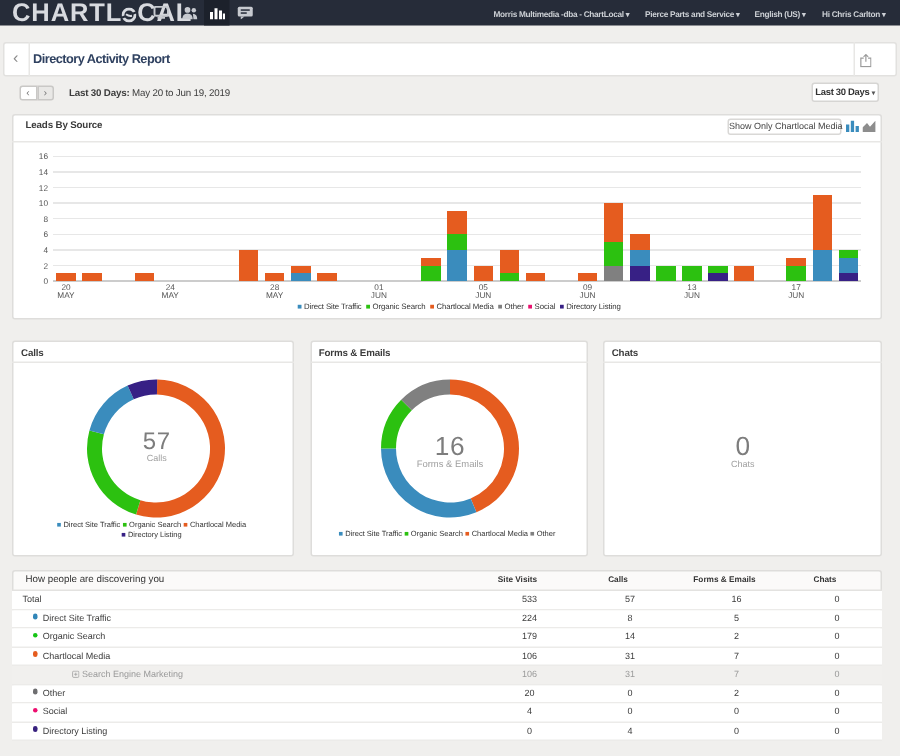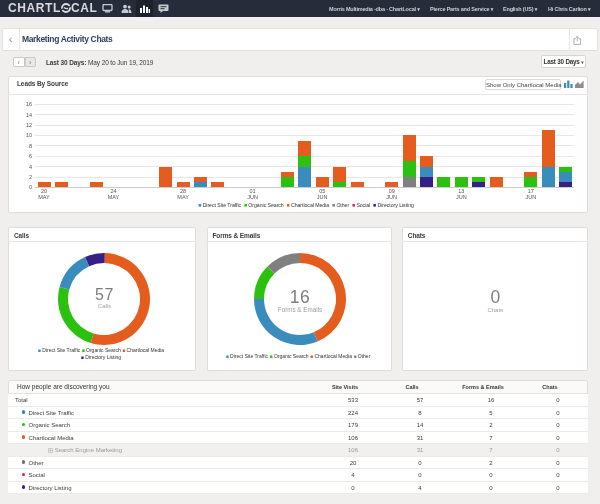--- a/index.html
+++ b/index.html
@@ -5,21 +5,21 @@
 .abs{position:absolute}
 .panel{position:absolute;background:#fff;border:1px solid #dedddb;border-radius:2px}
 .ptitle{position:absolute;font-size:6.5px;color:#3b3b3b;font-weight:bold;letter-spacing:-0.1px}
 .phead{position:absolute;left:0;right:0;border-bottom:1px solid #e8e7e5}
 .hm{top:5.5px;font-size:5.5px;color:#ccd0d5;font-weight:bold;white-space:nowrap;letter-spacing:-0.2px}
 .car{font-size:5px;letter-spacing:0}
 </style></head>
 <body>
 
 <div class="abs" style="left:0;top:0;width:600px;height:17px;background:#262c39"></div>
-<div class="abs" style="left:8px;top:3px;height:11px;color:#d8dadf;font-weight:bold;font-size:12px;letter-spacing:0.6px;line-height:11px">CHARTL<svg width="10" height="10" viewBox="0 0 20 20" style="vertical-align:-1px">
+<div class="abs" style="left:8px;top:3px;height:11px;color:#d8dadf;font-weight:bold;font-size:17px;letter-spacing:0.6px;line-height:11px">CHARTL<svg width="10" height="10" viewBox="0 0 20 20" style="vertical-align:-1px">
       <circle cx="10" cy="10" r="8" fill="none" stroke="#d8dadf" stroke-width="3.8"></circle>
       <path d="M-1 14 L21 6" stroke="#262c39" stroke-width="3" fill="none"></path>
       <path d="M6 9 Q10 12 14 11" stroke="#d8dadf" stroke-width="2.6" fill="none"></path>
     </svg>CAL</div>
 
 <svg class="abs" style="left:102px;top:4px" width="11" height="9" viewBox="0 0 11 9">
     <rect x="1" y="0.5" width="9" height="6" rx="1" fill="none" stroke="#c7cad0" stroke-width="1.3"></rect>
     <rect x="3" y="7.2" width="5" height="1.3" fill="#c7cad0"></rect>
   </svg>
 <svg class="abs" style="left:121px;top:4px" width="11" height="9" viewBox="0 0 11 9">
@@ -42,21 +42,21 @@
     <rect x="2.5" y="4.2" width="4" height="1" fill="#262c39"></rect>
   </svg>
 
 <div class="abs hm" style="left:329px">Morris Multimedia -dba - ChartLocal <span class="car">▾</span></div>
 <div class="abs hm" style="left:430px">Pierce Parts and Service <span class="car">▾</span></div>
 <div class="abs hm" style="left:503px">English (US) <span class="car">▾</span></div>
 <div class="abs hm" style="left:548px">Hi Chris Carlton <span class="car">▾</span></div>
 
 <div class="abs" style="left:2px;top:28px;width:596px;height:23px;background:#fff;border:1px solid #e2e1df;border-radius:2px"></div>
 <div class="abs" style="left:2px;top:28px;width:18px;height:23px;border-right:1px solid #e8e7e5;color:#8a8a8a;font-size:11px;text-align:center;line-height:22px">‹</div>
-<div class="abs" style="left:22px;top:28px;height:23px;line-height:23px;font-size:8.5px;font-weight:bold;color:#2f4160;letter-spacing:-0.35px">Marketing Activity Chats</div>
+<div class="abs" style="left:22px;top:28px;height:23px;line-height:23px;font-size:8.5px;font-weight:bold;color:#2f4160;letter-spacing:-0.35px">Directory Activity Report</div>
 <div class="abs" style="left:569px;top:28px;width:29px;height:23px;border-left:1px solid #e8e7e5"></div>
 <svg class="abs" style="left:572.5px;top:36px" width="8.5" height="9" viewBox="0 0 8.5 9">
     <g fill="none" stroke="#9b9b9b" stroke-width="0.8">
       <path d="M2.8 2.8 L0.9 2.8 L0.9 8.4 L7.6 8.4 L7.6 2.8 L5.7 2.8"></path>
       <path d="M4.25 5.2 L4.25 0.6 M2.7 1.9 L4.25 0.4 L5.8 1.9"></path>
     </g>
   </svg>
 
 <div class="abs" style="left:13px;top:56.5px;width:11.5px;height:10px;background:#fff;border:1px solid #c9c8c6;border-radius:2px 0 0 2px;color:#777;font-size:7px;text-align:center;line-height:9px">‹</div>
 <div class="abs" style="left:24.5px;top:56.5px;width:11.5px;height:10px;background:#e9e8e6;border:1px solid #c9c8c6;border-radius:0 2px 2px 0;color:#777;font-size:7px;text-align:center;line-height:9px">›</div>

